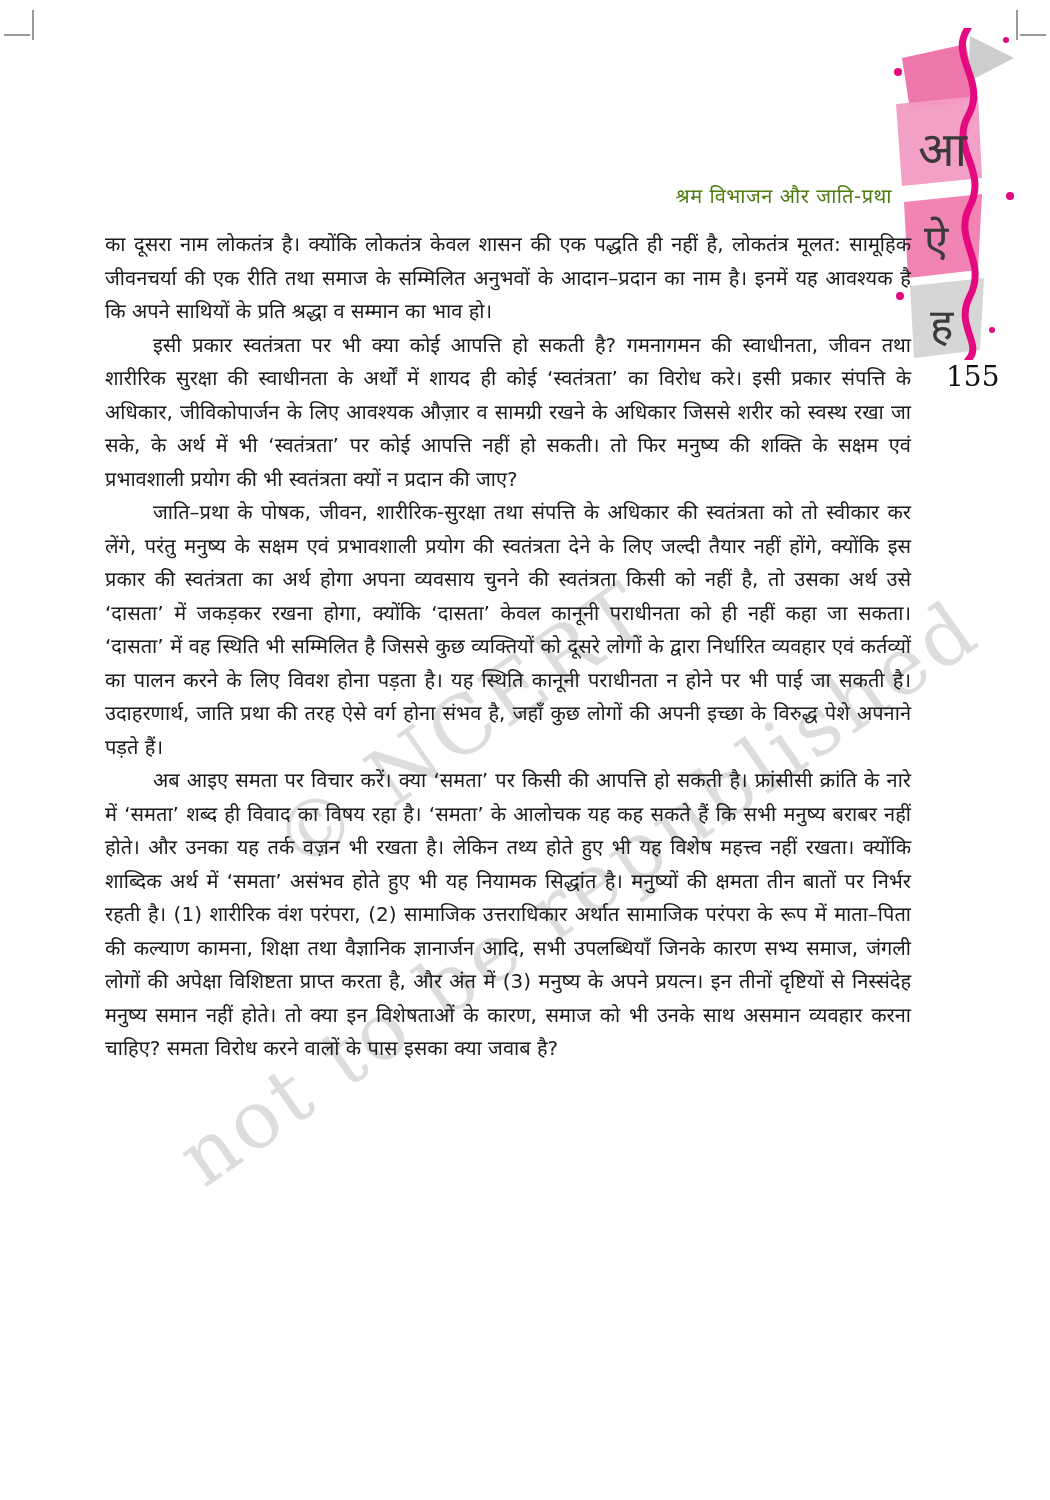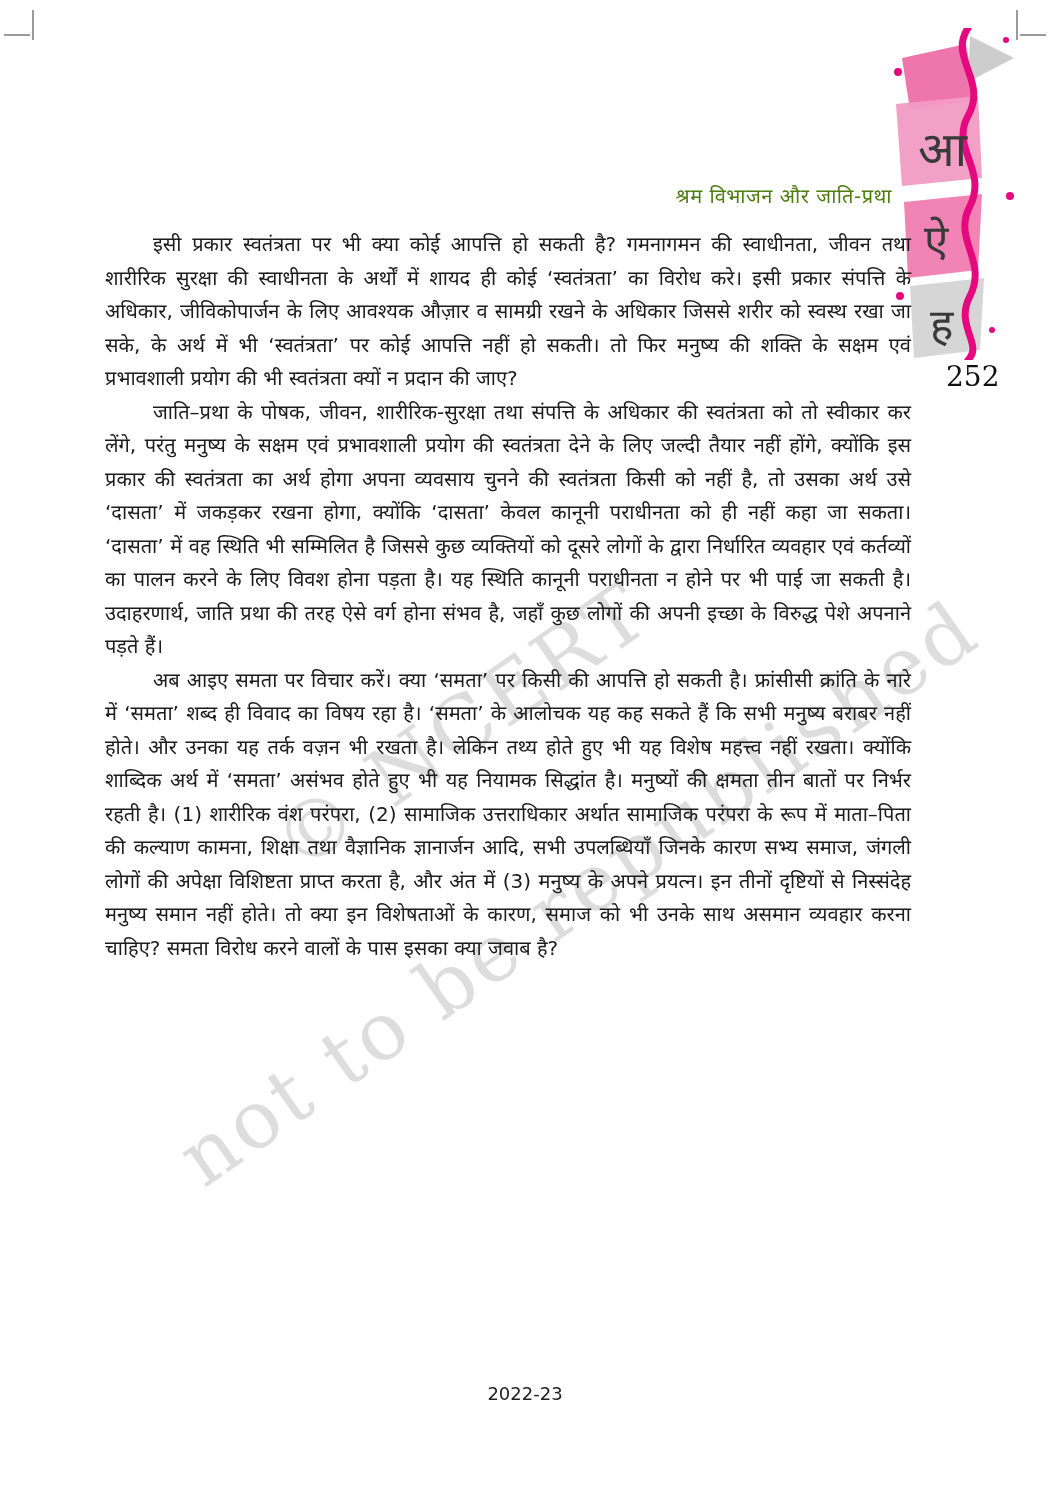--- a/index.html
+++ b/index.html
@@ -134,25 +134,25 @@
       <circle cx="122" cy="168" r="4" fill="#e4097e"></circle>
       <circle cx="12" cy="268" r="4" fill="#e4097e"></circle>
       <circle cx="104" cy="302" r="3" fill="#e4097e"></circle>
 
       <text x="30" y="138" font-size="48" font-family="DejaVu Sans, sans-serif" fill="#3a3a3a">आ</text>
       <text x="36" y="228" font-size="44" font-family="DejaVu Sans, sans-serif" fill="#3a3a3a">ऐ</text>
       <text x="42" y="312" font-size="44" font-family="DejaVu Sans, sans-serif" fill="#3a3a3a">ह</text>
     </svg>
   </div>
 
-  <div class="page-number">252</div>
+  <div class="page-number">155</div>
 
   <div class="running-head">श्रम विभाजन और जाति-प्रथा</div>
 
   <div class="text-block">
+    <p class="first">का दूसरा नाम लोकतंत्र है। क्योंकि लोकतंत्र केवल शासन की एक पद्धति ही नहीं है, लोकतंत्र मूलत: सामूहिक जीवनचर्या की एक रीति तथा समाज के सम्मिलित अनुभवों के आदान–प्रदान का नाम है। इनमें यह आवश्यक है कि अपने साथियों के प्रति श्रद्धा व सम्मान का भाव हो।</p>
     <p>इसी प्रकार स्वतंत्रता पर भी क्या कोई आपत्ति हो सकती है? गमनागमन की स्वाधीनता, जीवन तथा शारीरिक सुरक्षा की स्वाधीनता के अर्थों में शायद ही कोई ‘स्वतंत्रता’ का विरोध करे। इसी प्रकार संपत्ति के अधिकार, जीविकोपार्जन के लिए आवश्यक औज़ार व सामग्री रखने के अधिकार जिससे शरीर को स्वस्थ रखा जा सके, के अर्थ में भी ‘स्वतंत्रता’ पर कोई आपत्ति नहीं हो सकती। तो फिर मनुष्य की शक्ति के सक्षम एवं प्रभावशाली प्रयोग की भी स्वतंत्रता क्यों न प्रदान की जाए?</p>
     <p>जाति–प्रथा के पोषक, जीवन, शारीरिक-सुरक्षा तथा संपत्ति के अधिकार की स्वतंत्रता को तो स्वीकार कर लेंगे, परंतु मनुष्य के सक्षम एवं प्रभावशाली प्रयोग की स्वतंत्रता देने के लिए जल्दी तैयार नहीं होंगे, क्योंकि इस प्रकार की स्वतंत्रता का अर्थ होगा अपना व्यवसाय चुनने की स्वतंत्रता किसी को नहीं है, तो उसका अर्थ उसे ‘दासता’ में जकड़कर रखना होगा, क्योंकि ‘दासता’ केवल कानूनी पराधीनता को ही नहीं कहा जा सकता। ‘दासता’ में वह स्थिति भी सम्मिलित है जिससे कुछ व्यक्तियों को दूसरे लोगों के द्वारा निर्धारित व्यवहार एवं कर्तव्यों का पालन करने के लिए विवश होना पड़ता है। यह स्थिति कानूनी पराधीनता न होने पर भी पाई जा सकती है। उदाहरणार्थ, जाति प्रथा की तरह ऐसे वर्ग होना संभव है, जहाँ कुछ लोगों की अपनी इच्छा के विरुद्ध पेशे अपनाने पड़ते हैं।</p>
     <p>अब आइए समता पर विचार करें। क्या ‘समता’ पर किसी की आपत्ति हो सकती है। फ्रांसीसी क्रांति के नारे में ‘समता’ शब्द ही विवाद का विषय रहा है। ‘समता’ के आलोचक यह कह सकते हैं कि सभी मनुष्य बराबर नहीं होते। और उनका यह तर्क वज़न भी रखता है। लेकिन तथ्य होते हुए भी यह विशेष महत्त्व नहीं रखता। क्योंकि शाब्दिक अर्थ में ‘समता’ असंभव होते हुए भी यह नियामक सिद्धांत है। मनुष्यों की क्षमता तीन बातों पर निर्भर रहती है। (1) शारीरिक वंश परंपरा, (2) सामाजिक उत्तराधिकार अर्थात सामाजिक परंपरा के रूप में माता–पिता की कल्याण कामना, शिक्षा तथा वैज्ञानिक ज्ञानार्जन आदि, सभी उपलब्धियाँ जिनके कारण सभ्य समाज, जंगली लोगों की अपेक्षा विशिष्टता प्राप्त करता है, और अंत में (3) मनुष्य के अपने प्रयत्न। इन तीनों दृष्टियों से निस्संदेह मनुष्य समान नहीं होते। तो क्या इन विशेषताओं के कारण, समाज को भी उनके साथ असमान व्यवहार करना चाहिए? समता विरोध करने वालों के पास इसका क्या जवाब है?</p>
   </div>
 
-  <div class="footer">2022-23</div>
 
 </div>
 
 </body></html>

